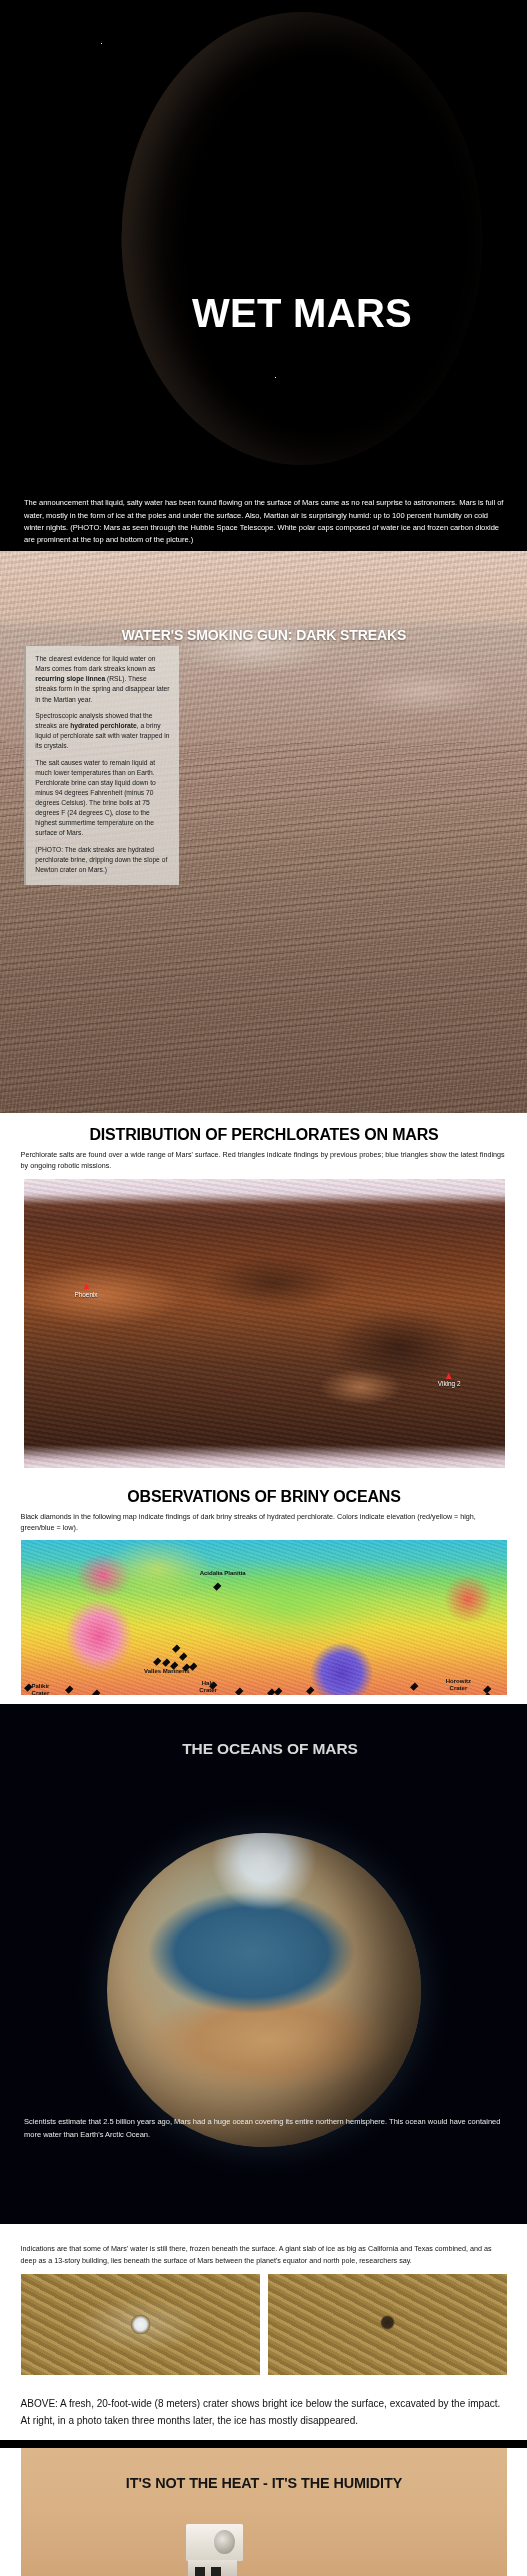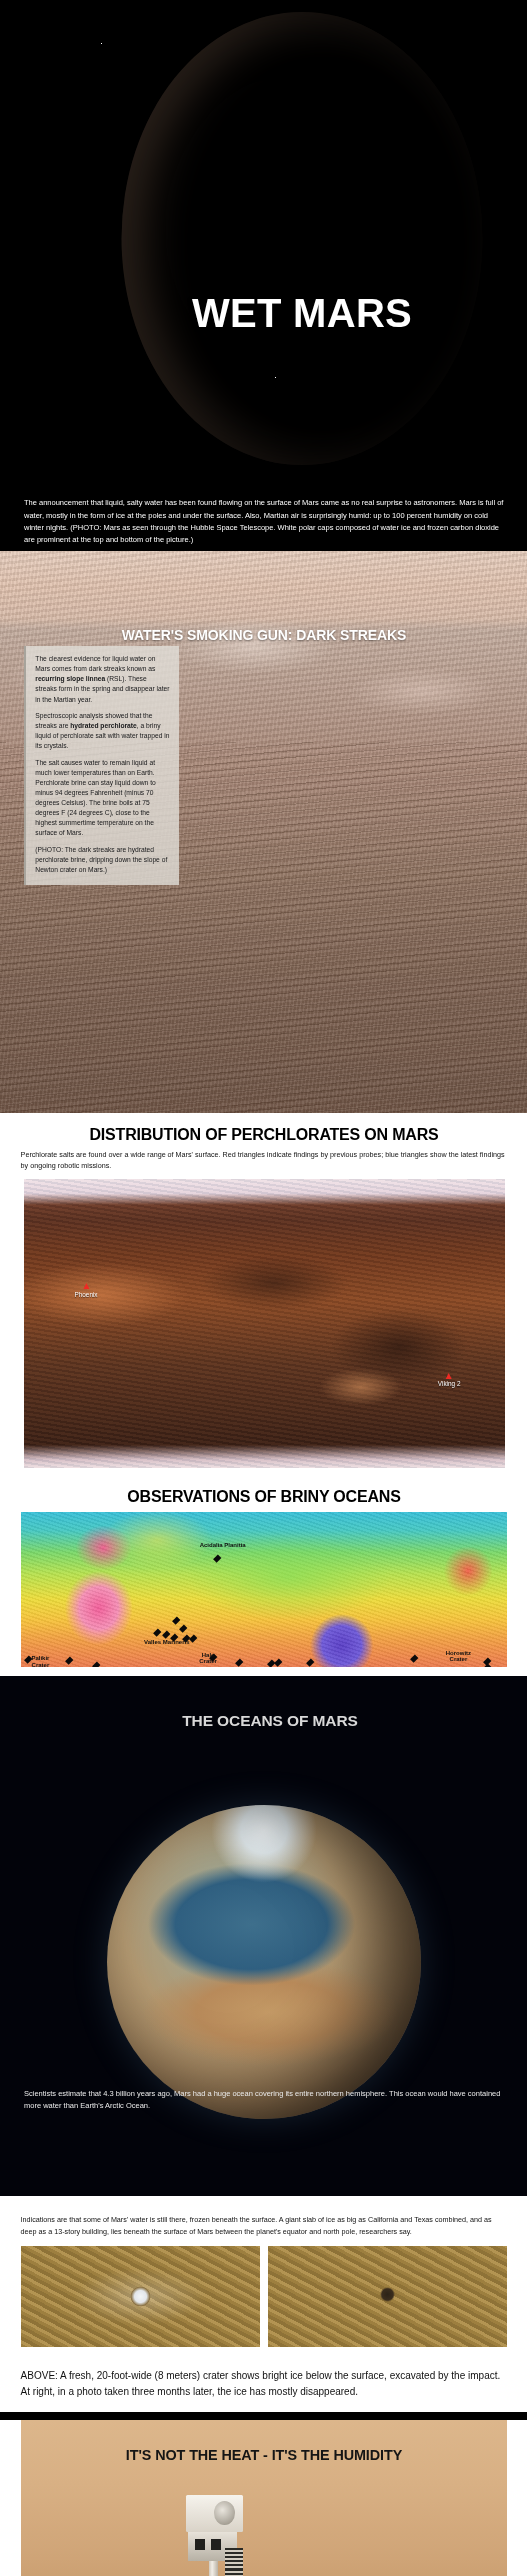--- a/index.html
+++ b/index.html
@@ -275,20 +275,21 @@
           <div class="mk red" style="left: 88.5%; top: 67%; transform: translateX(-50%);">
             <div class="tri"></div>
             <div class="lbl">Viking 2</div>
           </div>
         </div>
     </div>
   </section>
 
   <section class="blk-white" style="padding-top:11.3px;">
     <h2 class="sec-title-dark">OBSERVATIONS OF BRINY OCEANS</h2>
+    <p class="sec-sub">Black diamonds in the following map indicate findings of dark briny streaks of hydrated perchlorate. Colors indicate elevation (red/yellow = high, green/blue = low).</p>
 
     <div class="elevmap">
       <div class="relief"></div>
       <div id="elev-diamonds">
           <div class="dia" style="left: 40%; top: 28.5%;"></div>
           <div class="dia" style="left: 31.5%; top: 68.5%;"></div>
           <div class="dia" style="left: 33%; top: 73.5%;"></div>
           <div class="dia" style="left: 27.5%; top: 76.5%;"></div>
           <div class="dia" style="left: 29.5%; top: 77.5%;"></div>
           <div class="dia" style="left: 31%; top: 79.5%;"></div>
@@ -313,21 +314,21 @@
           <div class="ek" style="left: 4%; top: 92.5%; transform: translateX(-50%);">Palikir<br>Crater</div>
           <div class="ek" style="left: 90%; top: 89%; transform: translateX(-50%);">Horowitz<br>Crater</div>
         </div>
     </div>
   </section>
 
   <section class="oceans">
     <div class="stars"></div>
     <h2 class="oceans-title">THE OCEANS OF MARS</h2>
     <div class="ocean-globe"></div>
-    <p class="ocean-caption">Scientists estimate that 4.3 billion years ago, Mars had a huge ocean covering its entire northern hemisphere. This ocean would have contained more water than Earth's Arctic Ocean.</p>
+    <p class="ocean-caption">Scientists estimate that 2.5 billion years ago, Mars had a huge ocean covering its entire northern hemisphere. This ocean would have contained more water than Earth's Arctic Ocean.</p>
   </section>
 
   <section class="blk-white" style="padding-top:13.4px;padding-bottom:11.3px;">
     <p class="sec-sub">Indications are that some of Mars' water is still there, frozen beneath the surface. A giant slab of ice as big as California and Texas combined, and as deep as a 13-story building, lies beneath the surface of Mars between the planet's equator and north pole, researchers say.</p>
 
     <div class="photo-pair">
       <div class="ph left"></div>
       <div class="ph right"></div>
     </div>
     <p class="photo-caption">ABOVE: A fresh, 20-foot-wide (8 meters) crater shows bright ice below the surface, excavated by the impact. At right, in a photo taken three months later, the ice has mostly disappeared.</p>

